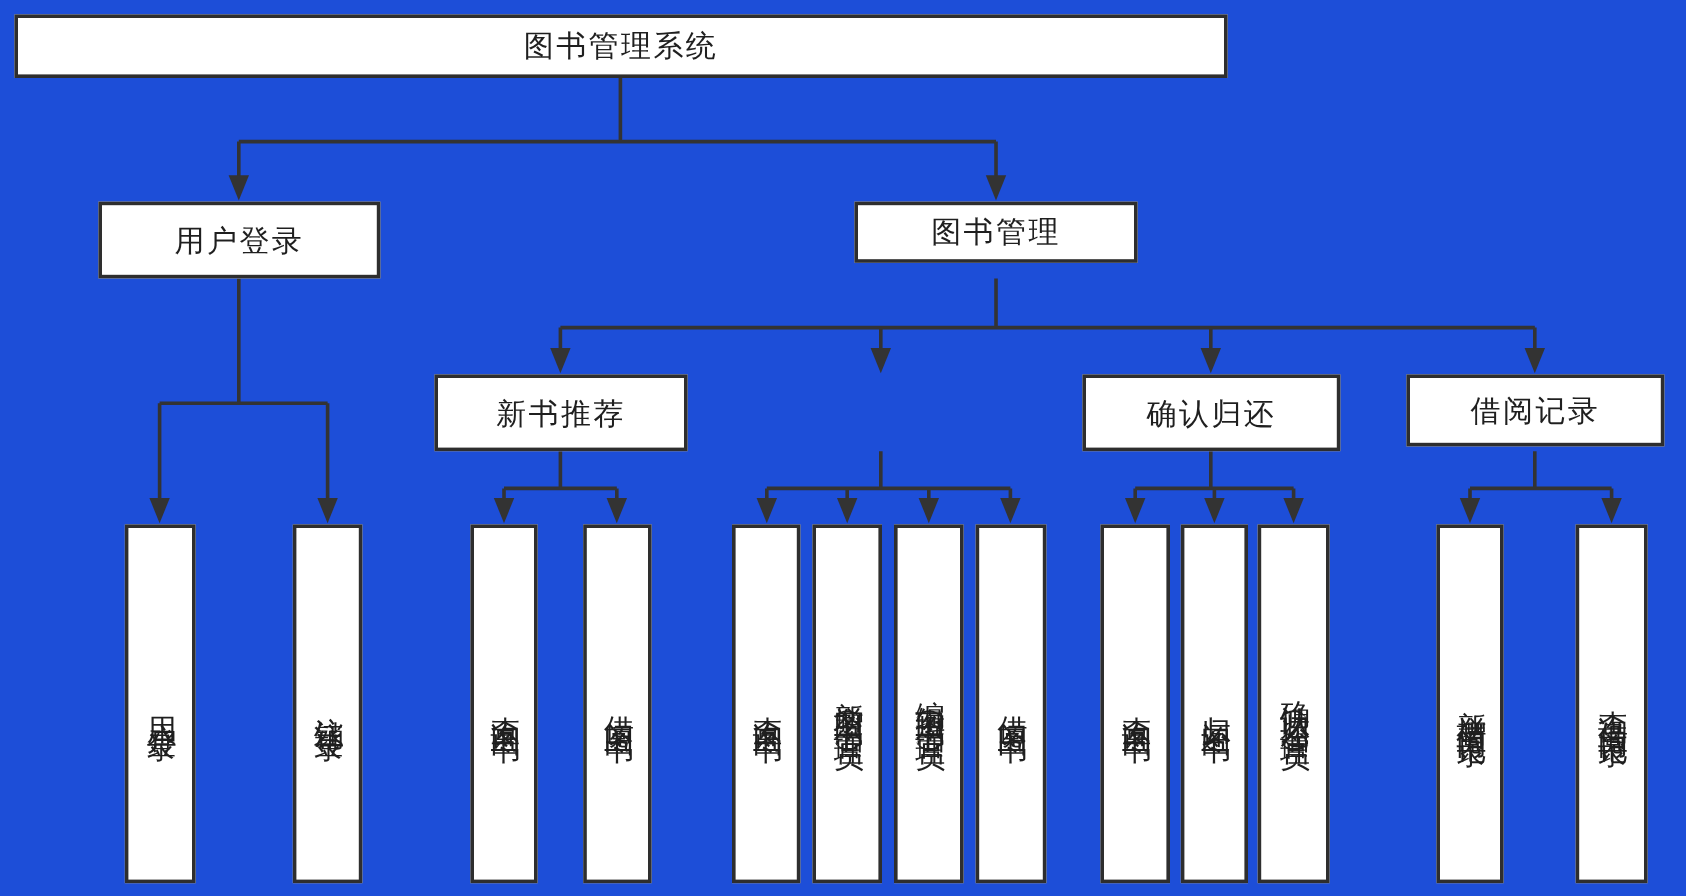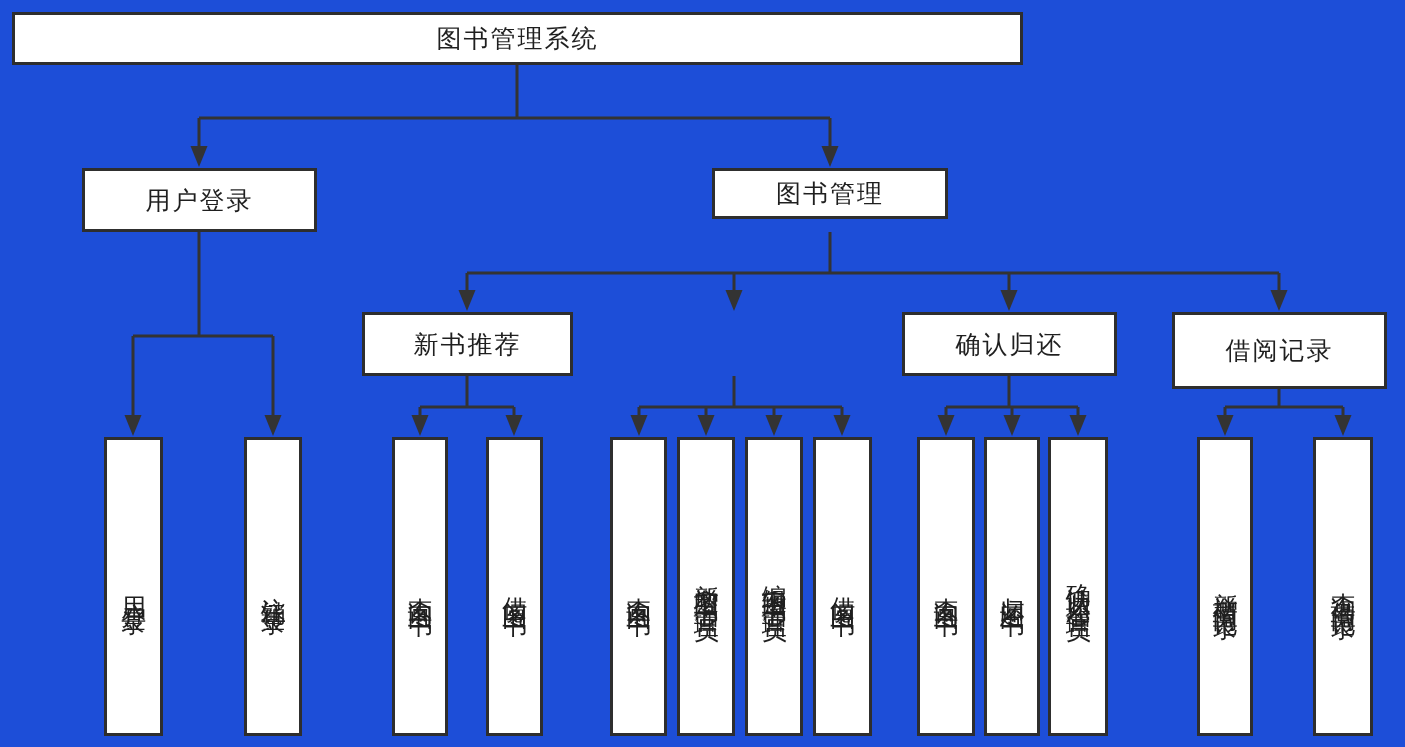--- a/index.html
+++ b/index.html
@@ -97,21 +97,21 @@
     </g>
   </svg>
 
   <div class="node h" style="left:12px; top:12px; width:1011px; height:53px;">图书管理系统</div>
 
   <div class="node h" style="left:82px; top:168px; width:235px; height:64px;">用户登录</div>
   <div class="node h" style="left:712px; top:168px; width:236px; height:51px;">图书管理</div>
 
   <div class="node h" style="left:362px; top:312px; width:211px; height:64px;">新书推荐</div>
   <div class="node h" style="left:902px; top:312px; width:215px; height:64px;">确认归还</div>
-  <div class="node h" style="left:1172px; top:312px; width:215px; height:77px;">借阅记录</div>
+  <div class="node h" style="left:1172px; top:312px; width:215px; height:60px;">借阅记录</div>
 
   <div class="node v" style="left:104px; top:437px; width:59px; height:299px;">用户登录</div>
   <div class="node v" style="left:244px; top:437px; width:58px; height:299px;">注销登录</div>
 
   <div class="node v" style="left:392px; top:437px; width:56px; height:299px;">查询图书</div>
   <div class="node v" style="left:486px; top:437px; width:57px; height:299px;">借阅图书</div>
 
   <div class="node v" style="left:610px; top:437px; width:57px; height:299px;">查询图书</div>
   <div class="node v" style="left:677px; top:437px; width:58px; height:299px;">新增图书（管理员）</div>
   <div class="node v" style="left:745px; top:437px; width:58px; height:299px;">编辑图书（管理员）</div>

